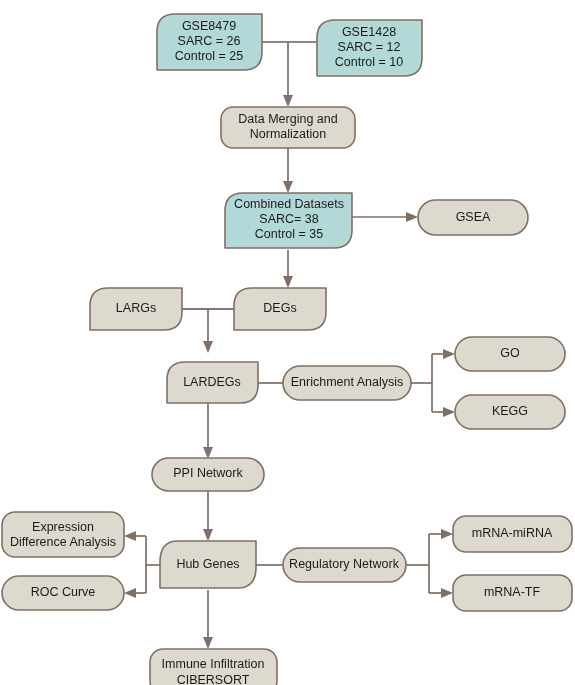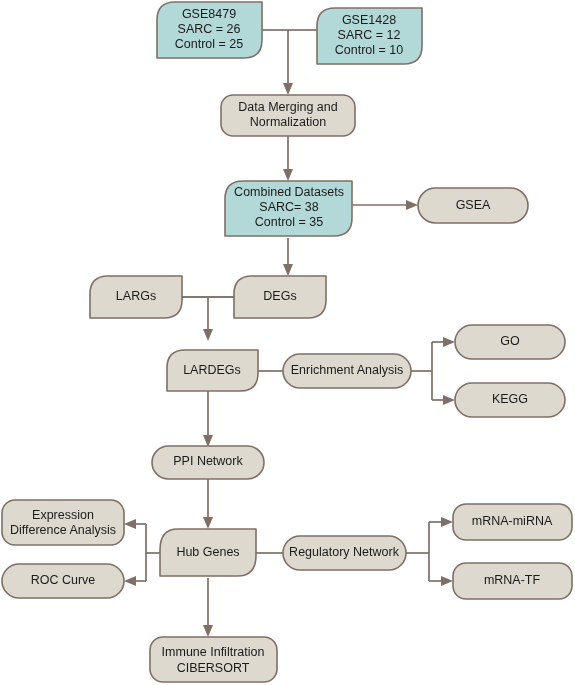--- a/index.html
+++ b/index.html
@@ -10,20 +10,21 @@
   body {
     width: 575px;
     height: 685px;
     font-family: "Liberation Sans", sans-serif;
     overflow: hidden;
   }
   #flow-root {
     position: relative;
     width: 575px;
     height: 537px;
+    margin-top: 12px;
   }
   svg#flow-svg {
     display: block;
     width: 575px;
     height: 685px;
   }
   .node-shape {
     stroke: #7f6f66;
     stroke-width: 1.6;
     stroke-linejoin: round;

